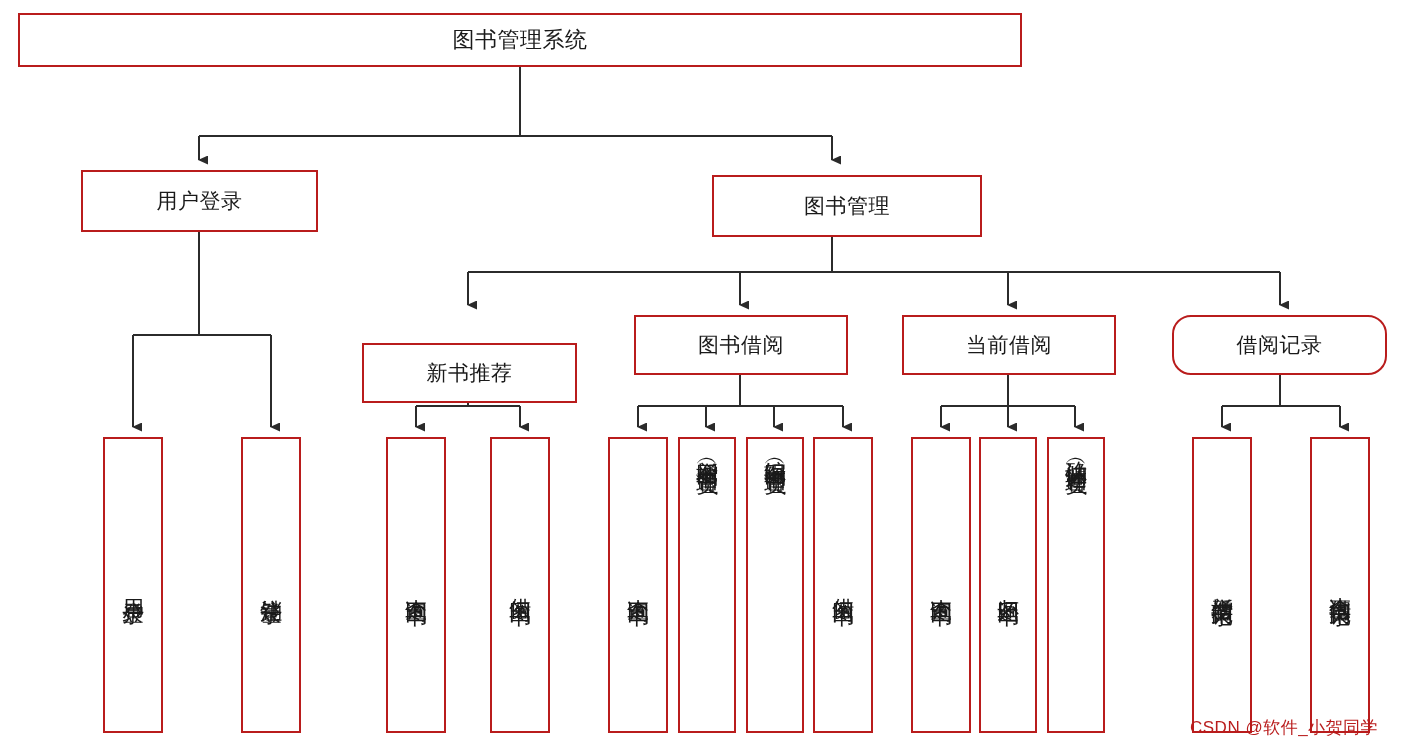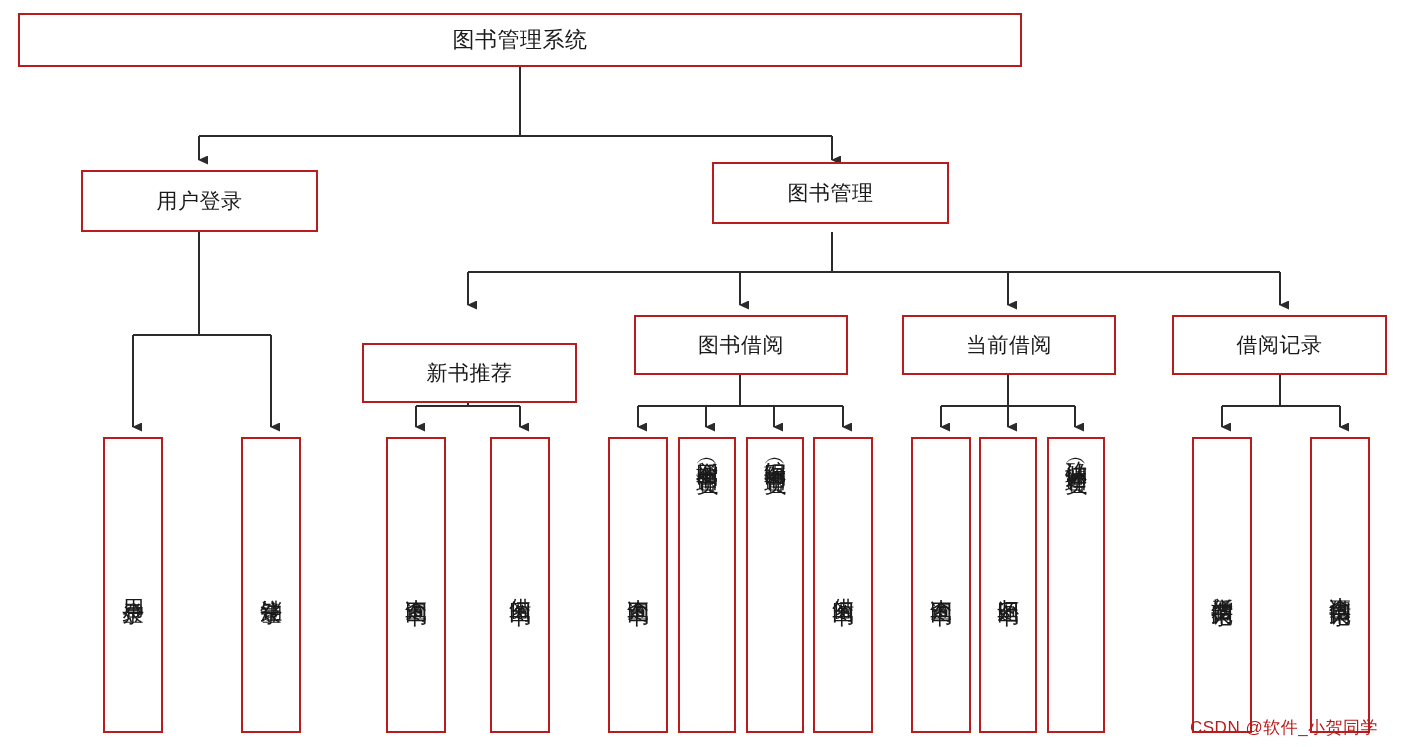--- a/index.html
+++ b/index.html
@@ -135,37 +135,37 @@
   </svg>
 
   <div class="node horiz root" style="left:18px; top:13px; width:1004px; height:54px;">
     <span class="node-label">图书管理系统</span>
   </div>
 
   <div class="node horiz" style="left:81px; top:170px; width:237px; height:62px;">
     <span class="node-label">用户登录</span>
   </div>
 
-  <div class="node horiz" style="left:712px; top:162px; width:237px; height:62px;">
+  <div class="node horiz" style="left:712px; top:175px; width:270px; height:62px;">
     <span class="node-label">图书管理</span>
   </div>
 
   <div class="node horiz" style="left:362px; top:315px; width:215px; height:60px;margin-top:28px;">
     <span class="node-label">新书推荐</span>
   </div>
 
   <div class="node horiz" style="left:634px; top:315px; width:214px; height:60px;">
     <span class="node-label">图书借阅</span>
   </div>
 
   <div class="node horiz" style="left:902px; top:315px; width:214px; height:60px;">
     <span class="node-label">当前借阅</span>
   </div>
 
-  <div class="node horiz" style="left:1172px; top:315px; width:215px; height:60px;">
+  <div class="node horiz" style="left:1172px; top:315px; width:215px; height:60px;border-radius:19px;">
     <span class="node-label">借阅记录</span>
   </div>
 
   <div class="node vert center" style="left:103px; top:437px; width:60px; height:296px;">
     <span class="node-label">用户登录</span>
   </div>
 
   <div class="node vert center" style="left:241px; top:437px; width:60px; height:296px;">
     <span class="node-label">注销登录</span>
   </div>

